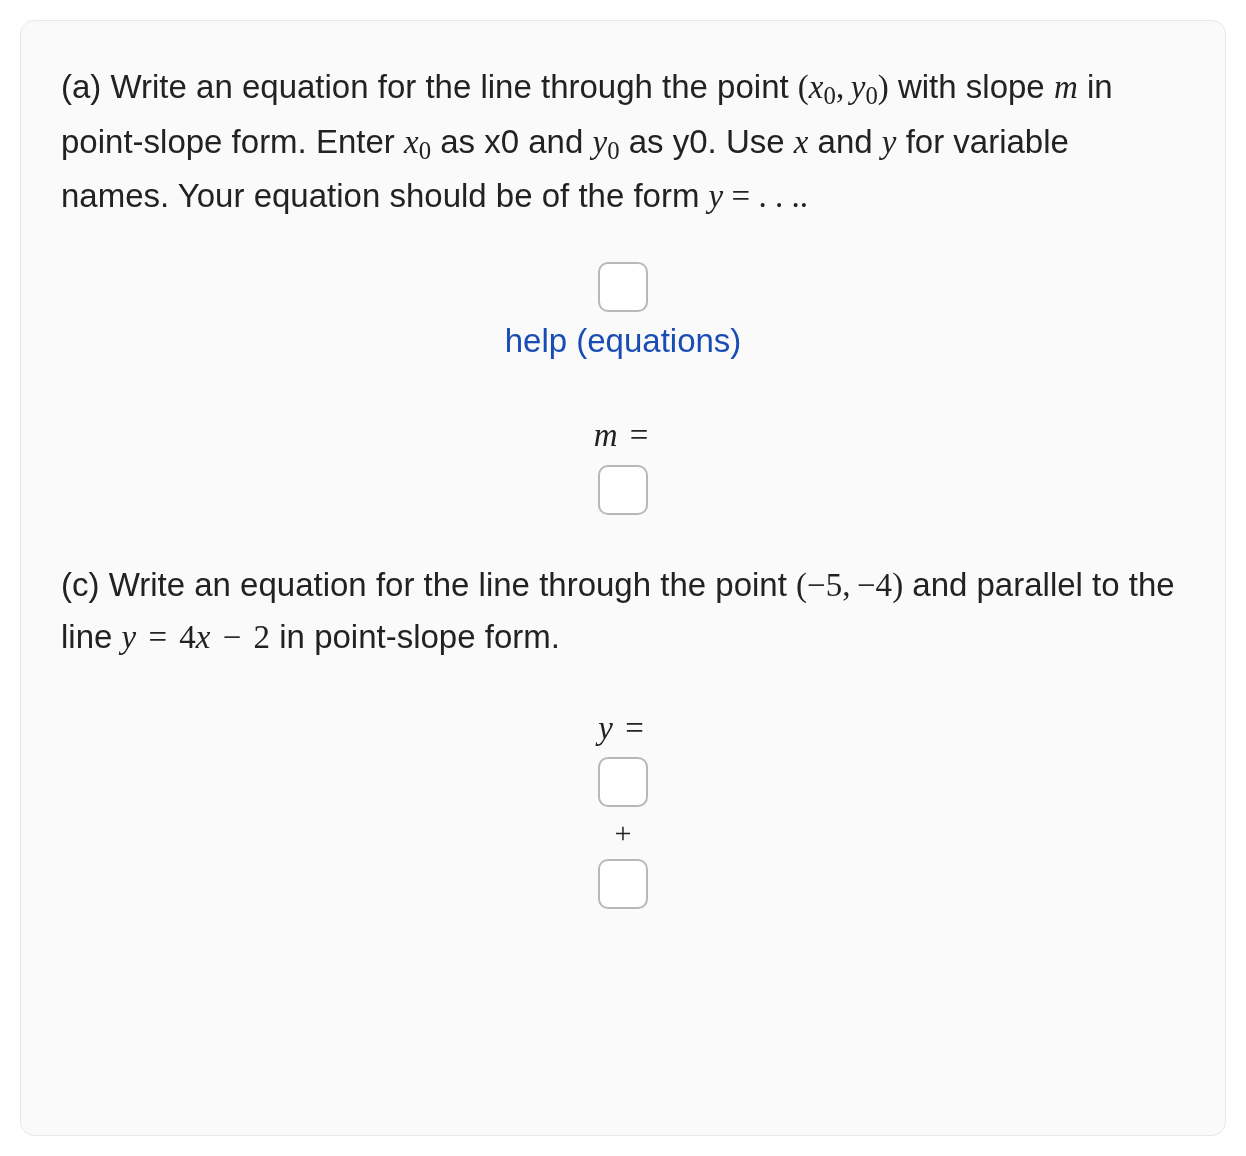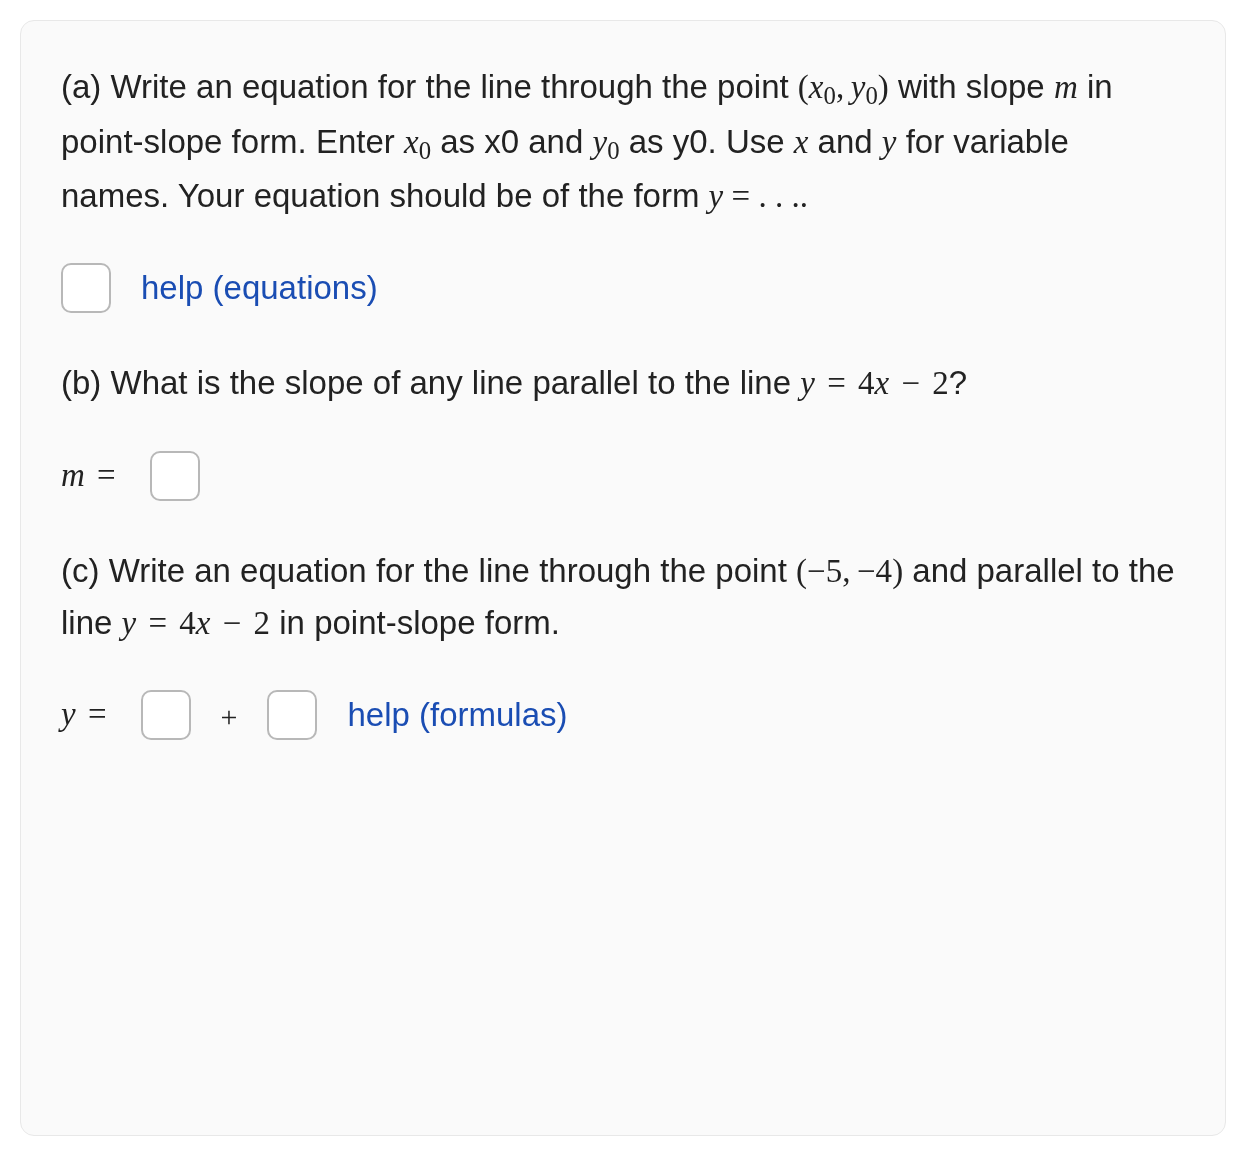--- a/index.html
+++ b/index.html
@@ -33,24 +33,25 @@
       font-style: normal;
     }
     .sub {
       font-size: 0.75em;
       vertical-align: -0.25em;
       font-family: "Times New Roman", Times, serif;
       font-style: normal;
     }
     .input-row {
       display: flex;
-      align-items: flex-end;
-      gap: 30px;
+      align-items: center;
+      gap: 3px;
       margin: 0 0 44px 0;
       flex-wrap: wrap;
+      flex-direction: column;
     }
     .answer-box {
       display: inline-block;
       width: 50px;
       height: 50px;
       border: 2px solid #b8b8b8;
       border-radius: 10px;
       background: #fff;
       font-size: 28px;
       text-align: center;
@@ -86,34 +87,30 @@
 
   <p class="para">
     <span>(a) </span><span>Write an equation for the line through the point </span><span class="mathrm">(</span><span class="mathit">x</span><span class="sub">0</span><span class="mathrm">, </span><span class="mathit">y</span><span class="sub">0</span><span class="mathrm">)</span><span> with slope </span><span class="mathit">m</span><span> in point-slope form. Enter </span><span class="mathit">x</span><span class="sub">0</span><span> as x0 and </span><span class="mathit">y</span><span class="sub">0</span><span> as y0. Use </span><span class="mathit">x</span><span> and </span><span class="mathit">y</span><span> for variable names. Your equation should be of the form </span><span class="mathit">y</span><span class="mathrm"> = </span><span class="mathrm">. . ..</span>
   </p>
 
   <div class="input-row">
     <input type="text" class="answer-box" style="">
     <span class="help-link">help (equations)</span>
   </div>
 
-  <p class="para">
-    <span>(b) </span><span>What is the slope of any line parallel to the line </span><span class="eq"><span class="mathit">y</span><span class="op"> = </span><span class="num">4</span><span class="mathit">x</span><span class="op"> − </span><span class="num">2</span></span><span>?</span>
-  </p>
 
   <div class="input-row">
     <span class="eq"><span class="mathit">m</span><span class="op"> = </span></span>
     <input type="text" class="answer-box" style="">
   </div>
 
   <p class="para">
     <span>(c) </span><span>Write an equation for the line through the point </span><span class="mathrm">(</span><span class="mathrm">−5</span><span class="mathrm">, </span><span class="mathrm">−4</span><span class="mathrm">)</span><span> and parallel to the line </span><span class="eq"><span class="mathit">y</span><span class="op"> = </span><span class="num">4</span><span class="mathit">x</span><span class="op"> − </span><span class="num">2</span></span><span> in point-slope form.</span>
   </p>
 
   <div class="input-row">
     <span class="eq"><span class="mathit">y</span><span class="op"> = </span></span>
     <input type="text" class="answer-box" style="">
     <span class="plus-sign">+</span>
     <input type="text" class="answer-box" style="">
-    <span class="help-link">help (formulas)</span>
   </div>
 
 </div>
 
 </body></html>

